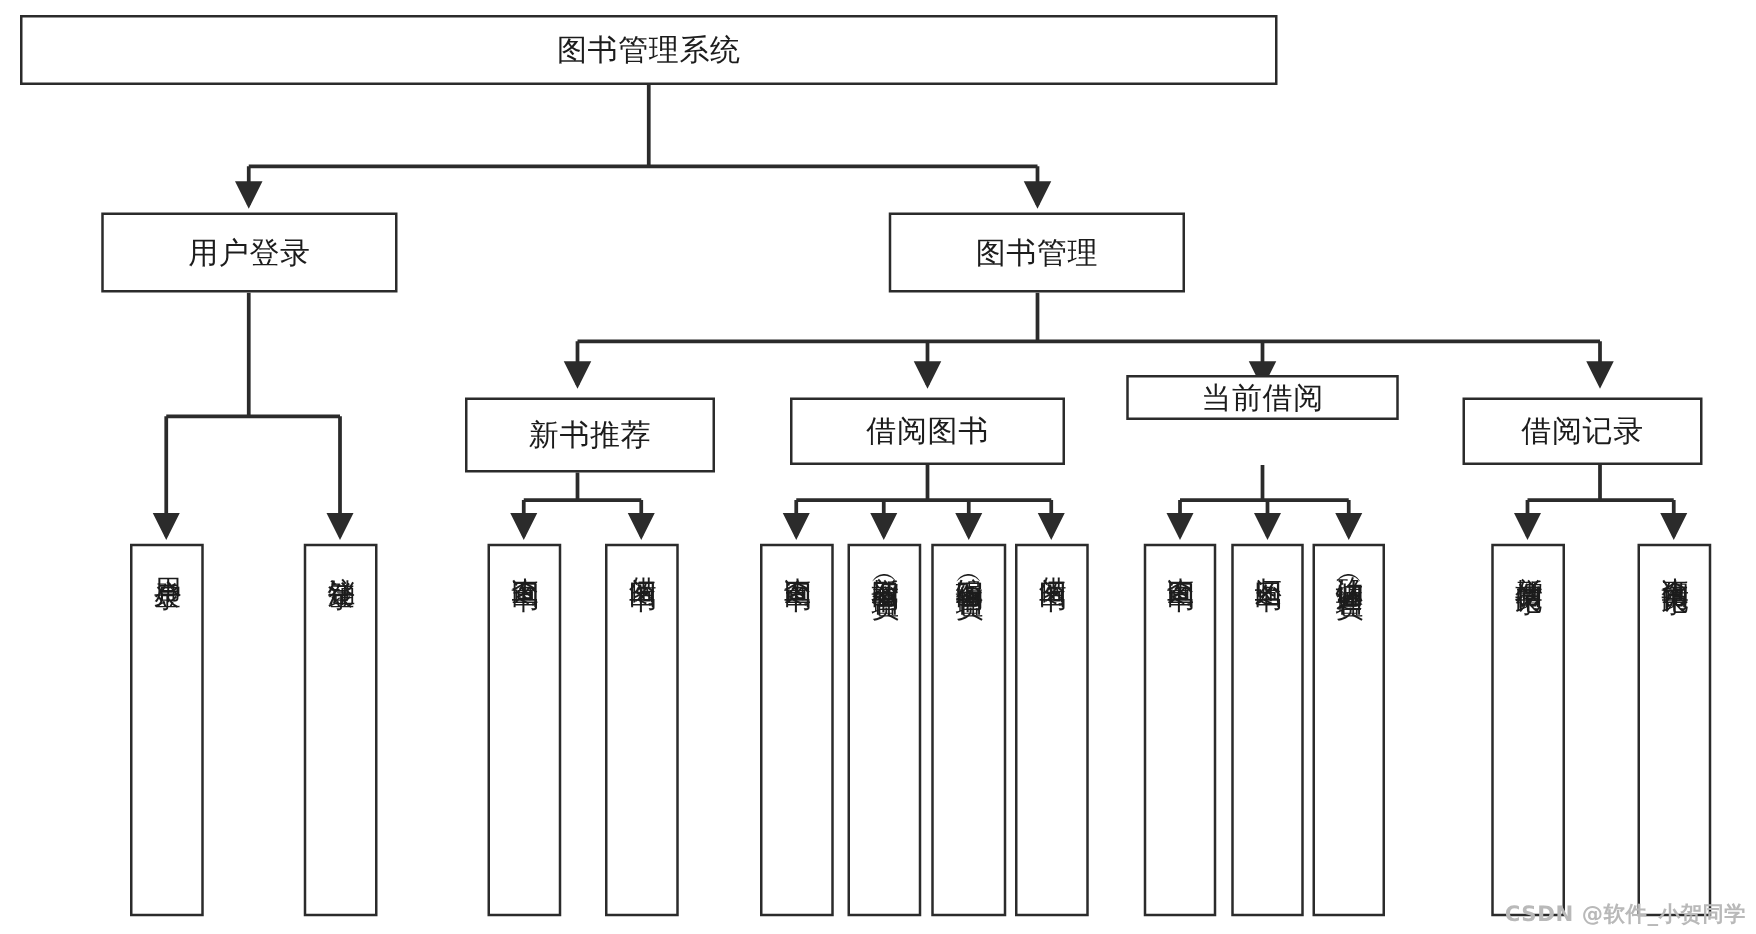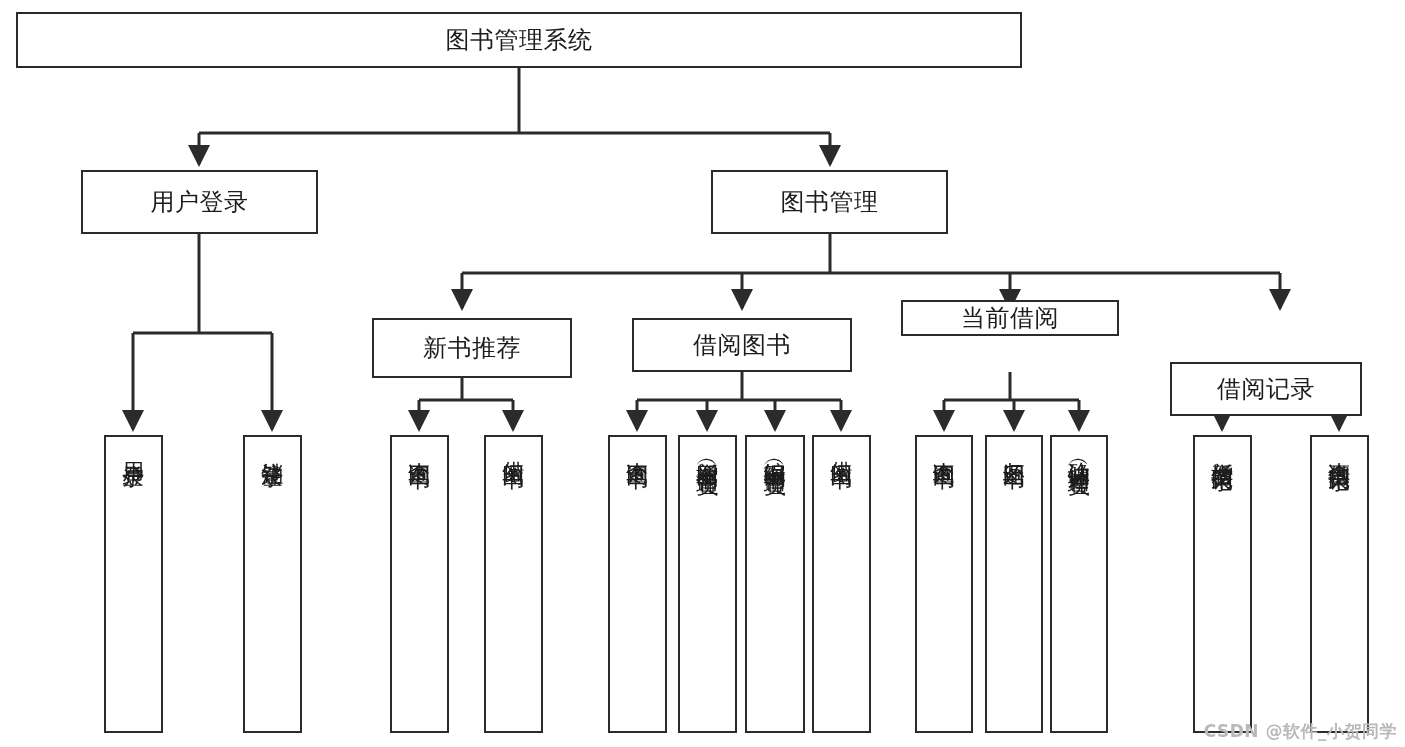--- a/index.html
+++ b/index.html
@@ -137,21 +137,21 @@
 
   <div class="node horizontal" style="left:372px; top:318px; width:200px; height:60px;">
     <span class="label">新书推荐</span>
   </div>
   <div class="node horizontal" style="left:632px; top:318px; width:220px; height:54px;">
     <span class="label">借阅图书</span>
   </div>
   <div class="node horizontal" style="left:901px; top:300px; width:218px; height:36px;">
     <span class="label">当前借阅</span>
   </div>
-  <div class="node horizontal" style="left:1170px; top:318px; width:192px; height:54px;margin-top:44px;">
+  <div class="node horizontal" style="left:1170px; top:318px; width:192px; height:54px;">
     <span class="label">借阅记录</span>
   </div>
 
   <div class="node vertical" style="left:104px; top:435px; width:59px; height:298px;">
     <span class="label">用户登录</span>
   </div>
   <div class="node vertical" style="left:243px; top:435px; width:59px; height:298px;">
     <span class="label">注销登录</span>
   </div>
 

